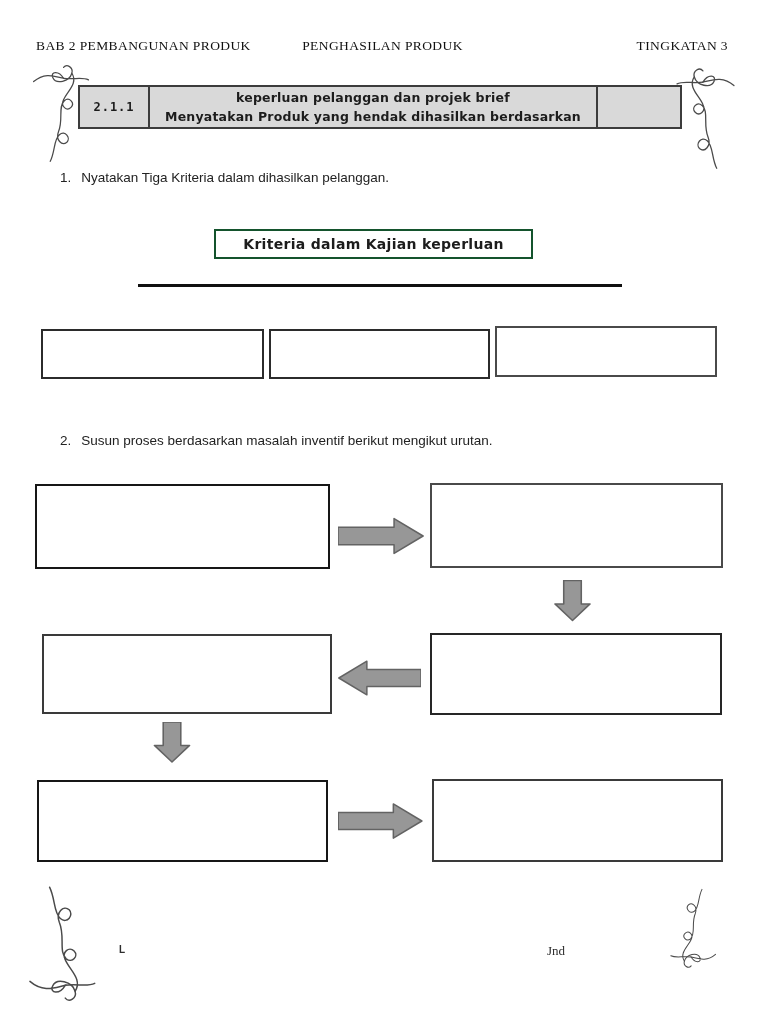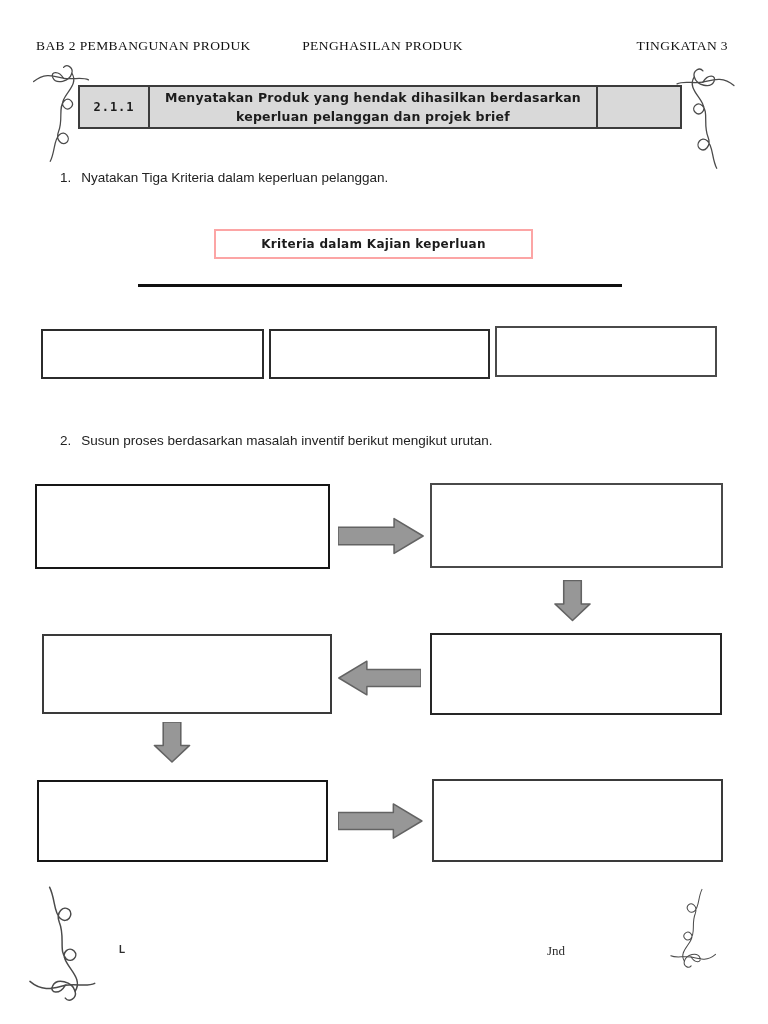--- a/index.html
+++ b/index.html
@@ -73,25 +73,25 @@
     white-space: nowrap;
   }
   .q1 { top: 170px; }
   .q2 { top: 433px; }
 
   
   .criteria-box {
     position: absolute;
     left: 214px; top: 229px;
     width: 319px; height: 30px;
-    border: 2px solid #fca5a5;
+    border: 2px solid #14532d;
     background: #ffffff;
     display: flex; align-items: center; justify-content: center;
     font-family: "DejaVu Sans", sans-serif;
-    font-weight: bold; font-size: 12px; letter-spacing: 0.3px;
+    font-weight: bold; font-size: 14px; letter-spacing: 0.3px;
   }
   .criteria-line {
     position: absolute;
     left: 138px; top: 284px;
     width: 484px; height: 3px;
     background: #101010;
   }
 
   
   .blank-box {
@@ -158,29 +158,29 @@
   <div class="flourish fl-bl"><svg viewBox="0 0 110 130">
         <use href="#flourish-shape"></use>
       </svg></div>
   <div class="flourish fl-br"><svg viewBox="0 0 110 130">
         <use href="#flourish-shape"></use>
       </svg></div>
 
   <div class="objective">
     <div class="obj-code">2.1.1</div>
     <div class="obj-text">
+      <span>keperluan pelanggan dan projek brief</span>
       <span>Menyatakan Produk yang hendak dihasilkan berdasarkan</span>
-      <span>keperluan pelanggan dan projek brief</span>
     </div>
     <div class="obj-blank"></div>
   </div>
 
   <div class="question q1">
     <span>1.</span>
-    <span>Nyatakan Tiga Kriteria dalam keperluan pelanggan.</span>
+    <span>Nyatakan Tiga Kriteria dalam dihasilkan pelanggan.</span>
   </div>
 
   <div class="criteria-box">
     <span>Kriteria dalam Kajian keperluan</span>
   </div>
   <div class="criteria-line"></div>
 
   <div class="blank-box ab1"></div>
   <div class="blank-box ab2"></div>
   <div class="blank-box ab3"></div>

